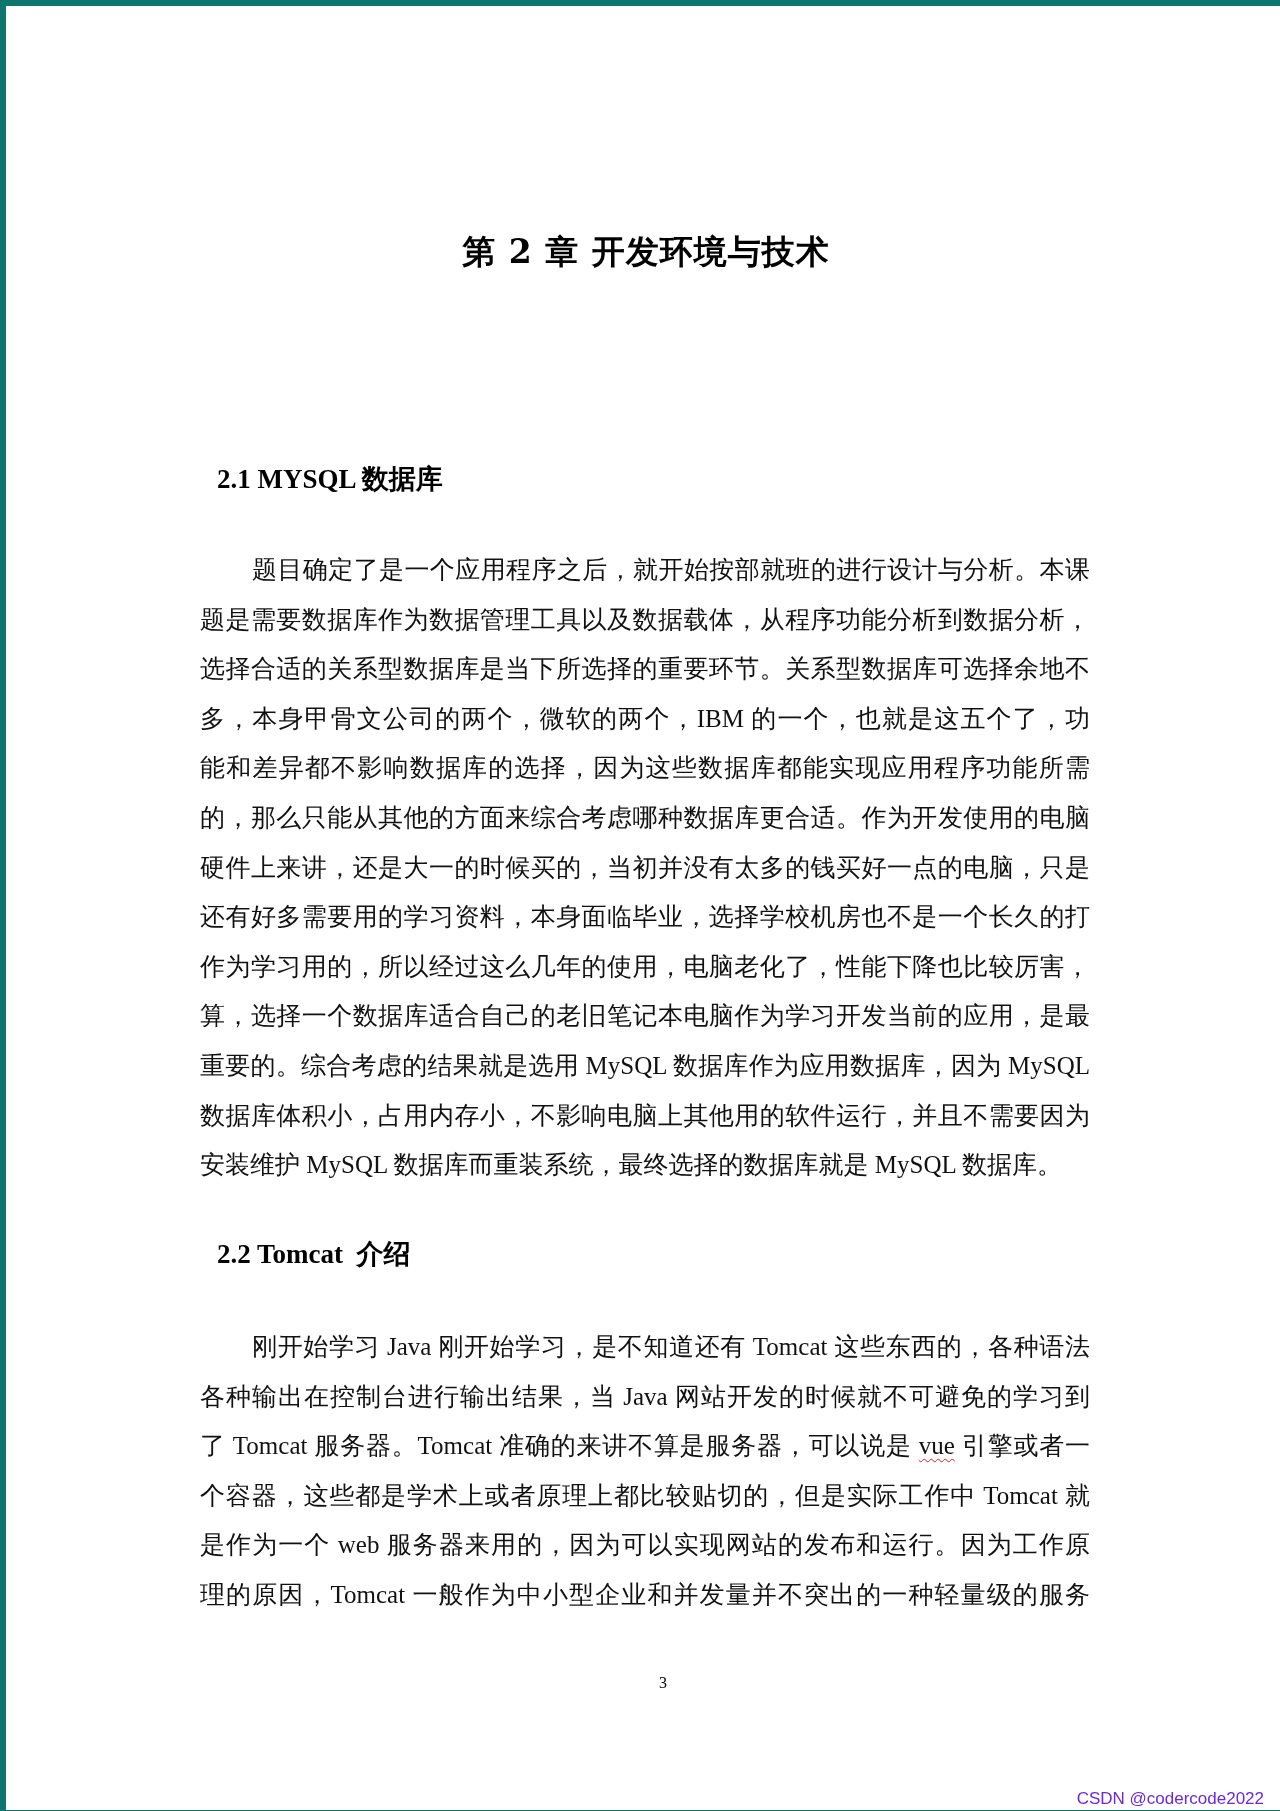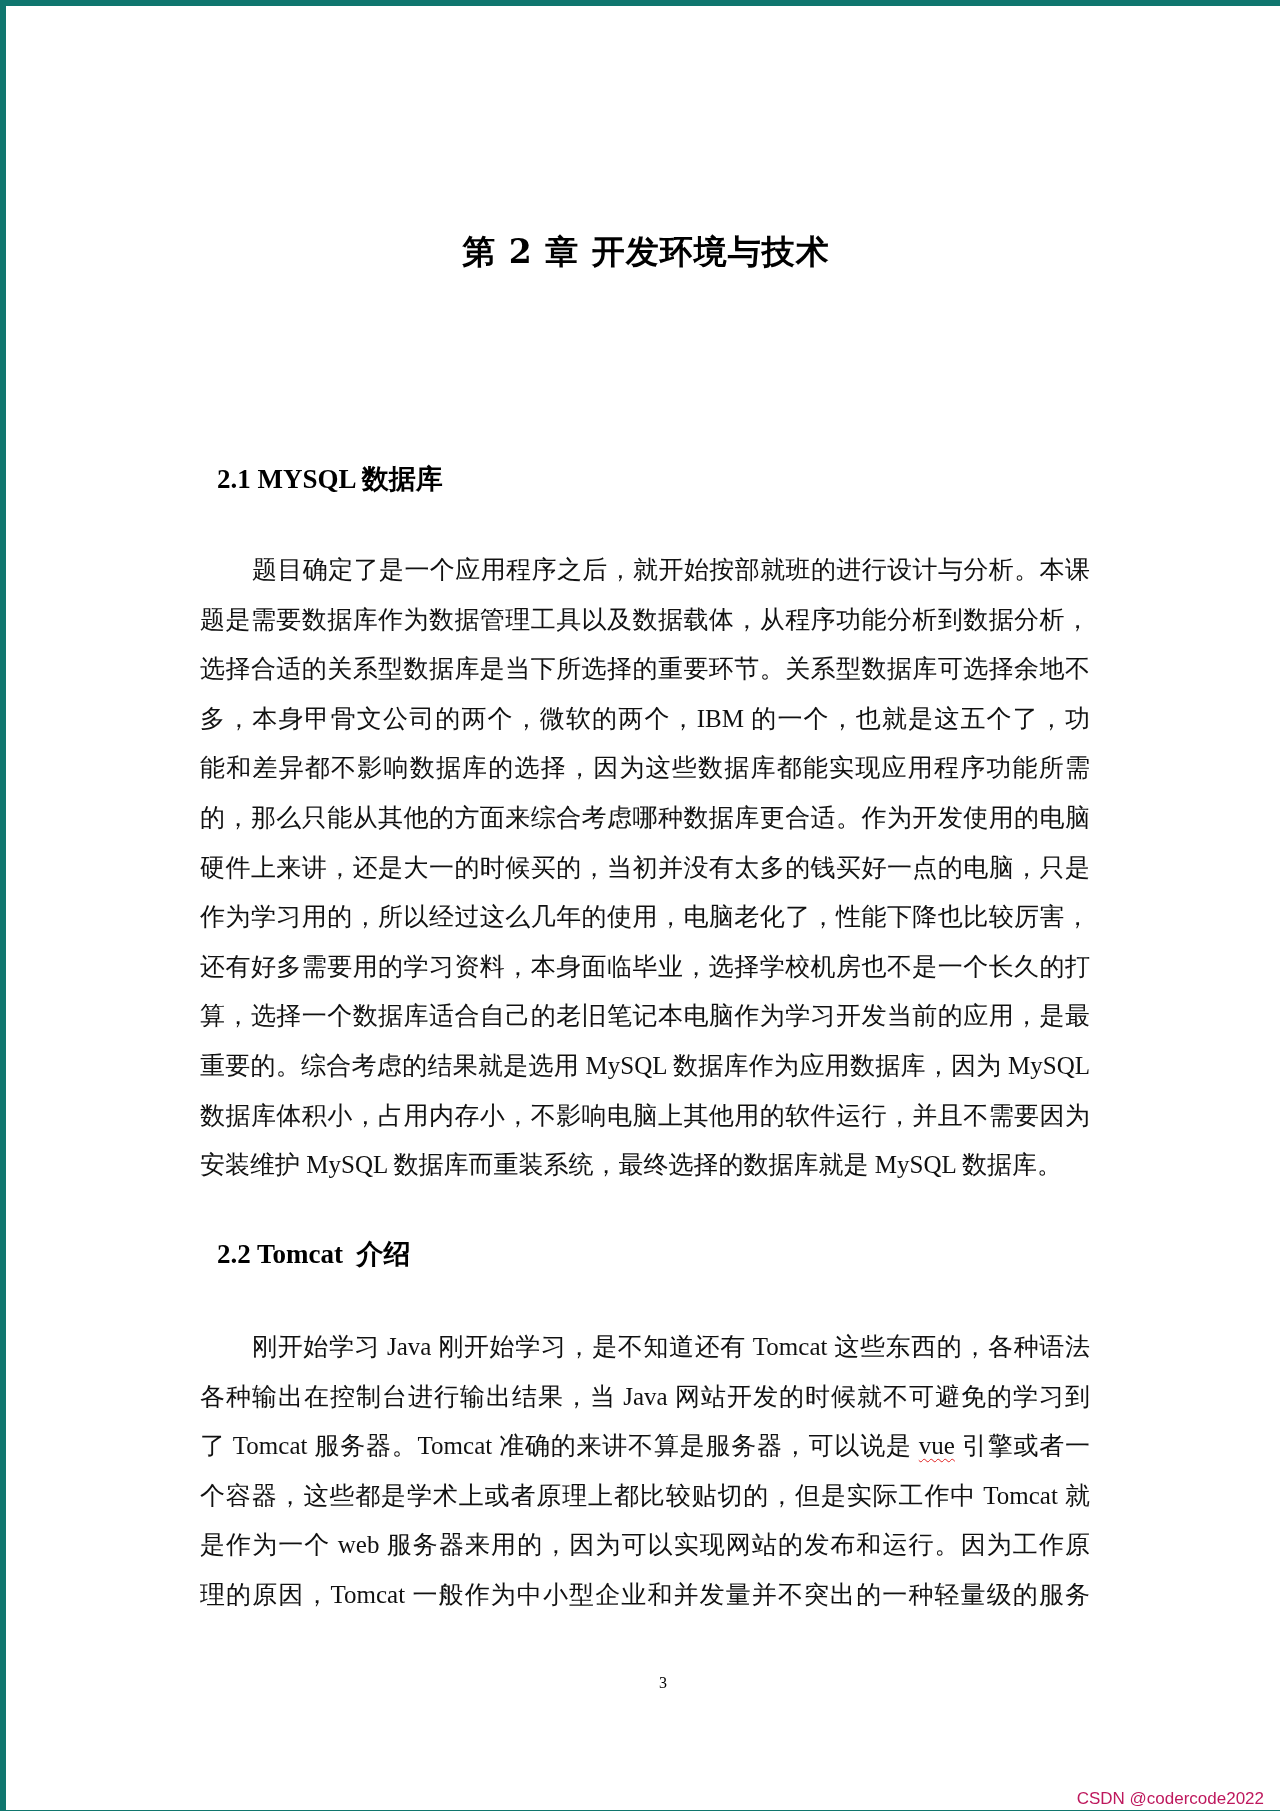--- a/index.html
+++ b/index.html
@@ -29,43 +29,43 @@
     .squiggle {
       text-decoration: underline wavy #e02020;
       text-decoration-thickness: 1px; text-underline-offset: 4px;
     }
     .page-number {
       position: absolute; left: 0; width: 1314px; top: 1668px; text-align: center;
       font-family: "Liberation Serif", "DejaVu Serif", serif; font-size: 16px; color: #000;
     }
     .watermark {
       position: absolute; right: 18px; top: 1783px;
-      font-family: "Liberation Sans", "DejaVu Sans", sans-serif; font-size: 17px; color: #be185d;
+      font-family: "Liberation Sans", "DejaVu Sans", sans-serif; font-size: 17px; color: #6d28d9;
     }
   </style>
 </head>
 <body>
 
 <div class="page">
 
   <div class="chapter-title">第 2 章  开发环境与技术</div>
 
 
   <div class="section-heading" style="top:456px;">2.1 MYSQL 数据库</div>
 
   <div class="para" style="top:539px;">
     <span class="line indent">题目确定了是一个应用程序之后，就开始按部就班的进行设计与分析。本课</span>
     <span class="line">题是需要数据库作为数据管理工具以及数据载体，从程序功能分析到数据分析，</span>
     <span class="line">选择合适的关系型数据库是当下所选择的重要环节。关系型数据库可选择余地不</span>
     <span class="line">多，本身甲骨文公司的两个，微软的两个，IBM 的一个，也就是这五个了，功</span>
     <span class="line">能和差异都不影响数据库的选择，因为这些数据库都能实现应用程序功能所需</span>
     <span class="line">的，那么只能从其他的方面来综合考虑哪种数据库更合适。作为开发使用的电脑</span>
     <span class="line">硬件上来讲，还是大一的时候买的，当初并没有太多的钱买好一点的电脑，只是</span>
+    <span class="line">还有好多需要用的学习资料，本身面临毕业，选择学校机房也不是一个长久的打</span>
     <span class="line">作为学习用的，所以经过这么几年的使用，电脑老化了，性能下降也比较厉害，</span>
-    <span class="line">还有好多需要用的学习资料，本身面临毕业，选择学校机房也不是一个长久的打</span>
     <span class="line">算，选择一个数据库适合自己的老旧笔记本电脑作为学习开发当前的应用，是最</span>
     <span class="line">重要的。综合考虑的结果就是选用 MySQL 数据库作为应用数据库，因为 MySQL</span>
     <span class="line">数据库体积小，占用内存小，不影响电脑上其他用的软件运行，并且不需要因为</span>
     <span class="line last">安装维护 MySQL 数据库而重装系统，最终选择的数据库就是 MySQL 数据库。</span>
   </div>
 
   <div class="section-heading" style="top:1231px;">2.2 Tomcat  介绍</div>
 
   <div class="para" style="top:1316px;">
     <span class="line indent">刚开始学习 Java 刚开始学习，是不知道还有 Tomcat 这些东西的，各种语法</span>

